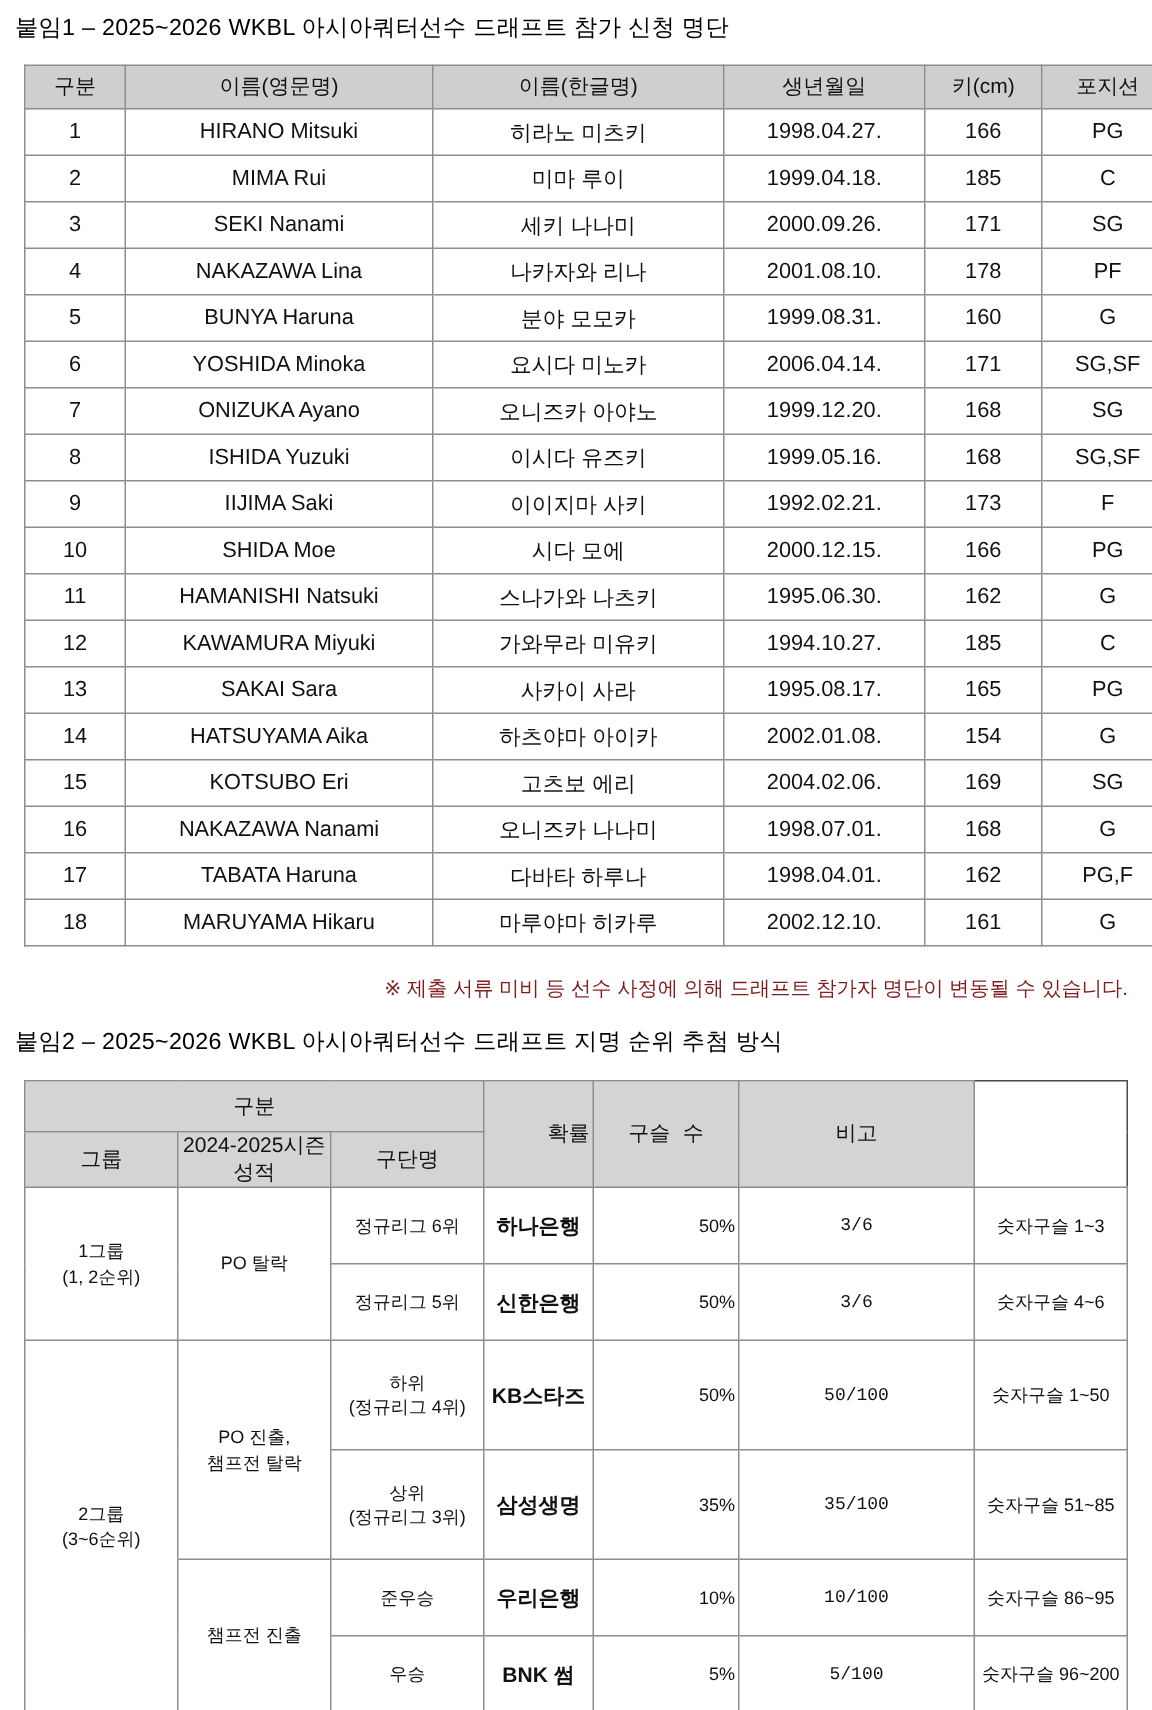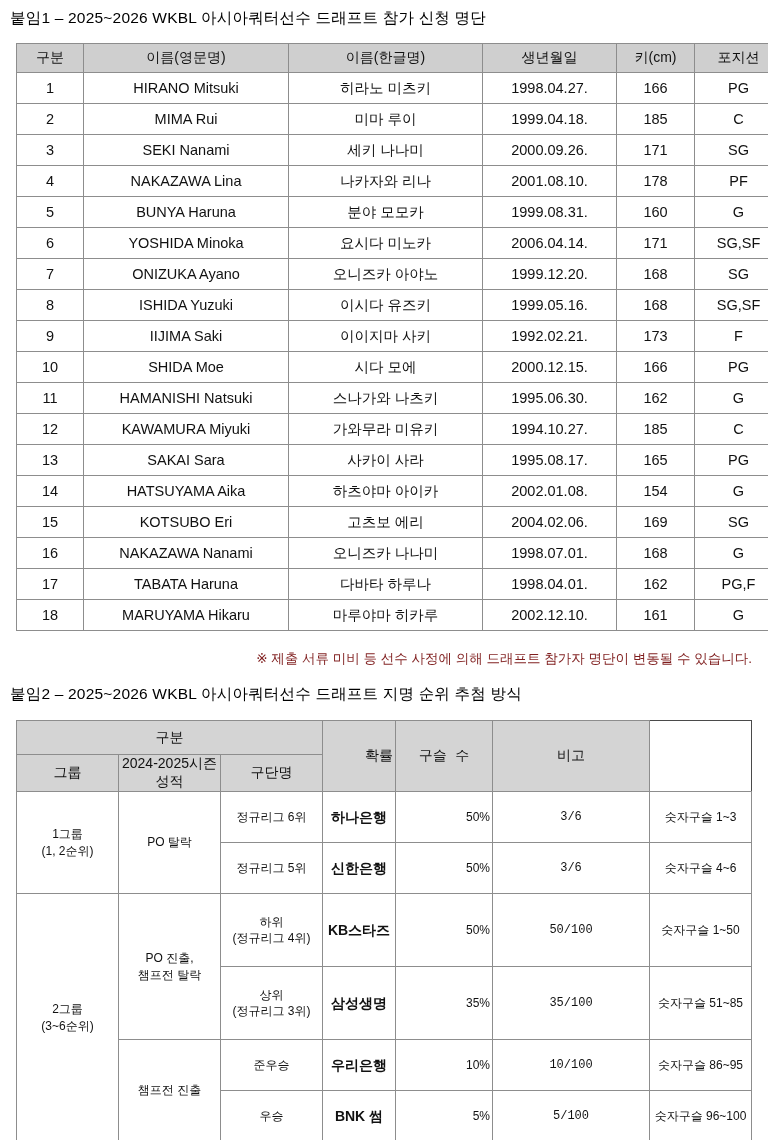--- a/index.html
+++ b/index.html
@@ -362,18 +362,18 @@
           <td class="o-team team-name">우리은행</td>
           <td class="o-prob">10%</td>
           <td class="o-balls">10/100</td>
           <td class="o-note">숫자구슬 86~95</td>
         </tr>
         <tr>
           <td class="o-rank tall">우승</td>
           <td class="o-team team-name">BNK 썸</td>
           <td class="o-prob">5%</td>
           <td class="o-balls">5/100</td>
-          <td class="o-note">숫자구슬 96~100</td>
+          <td class="o-note">숫자구슬 96~200</td>
         </tr>
       </tbody>
   </table>
 
 </div>
 
 </body></html>

